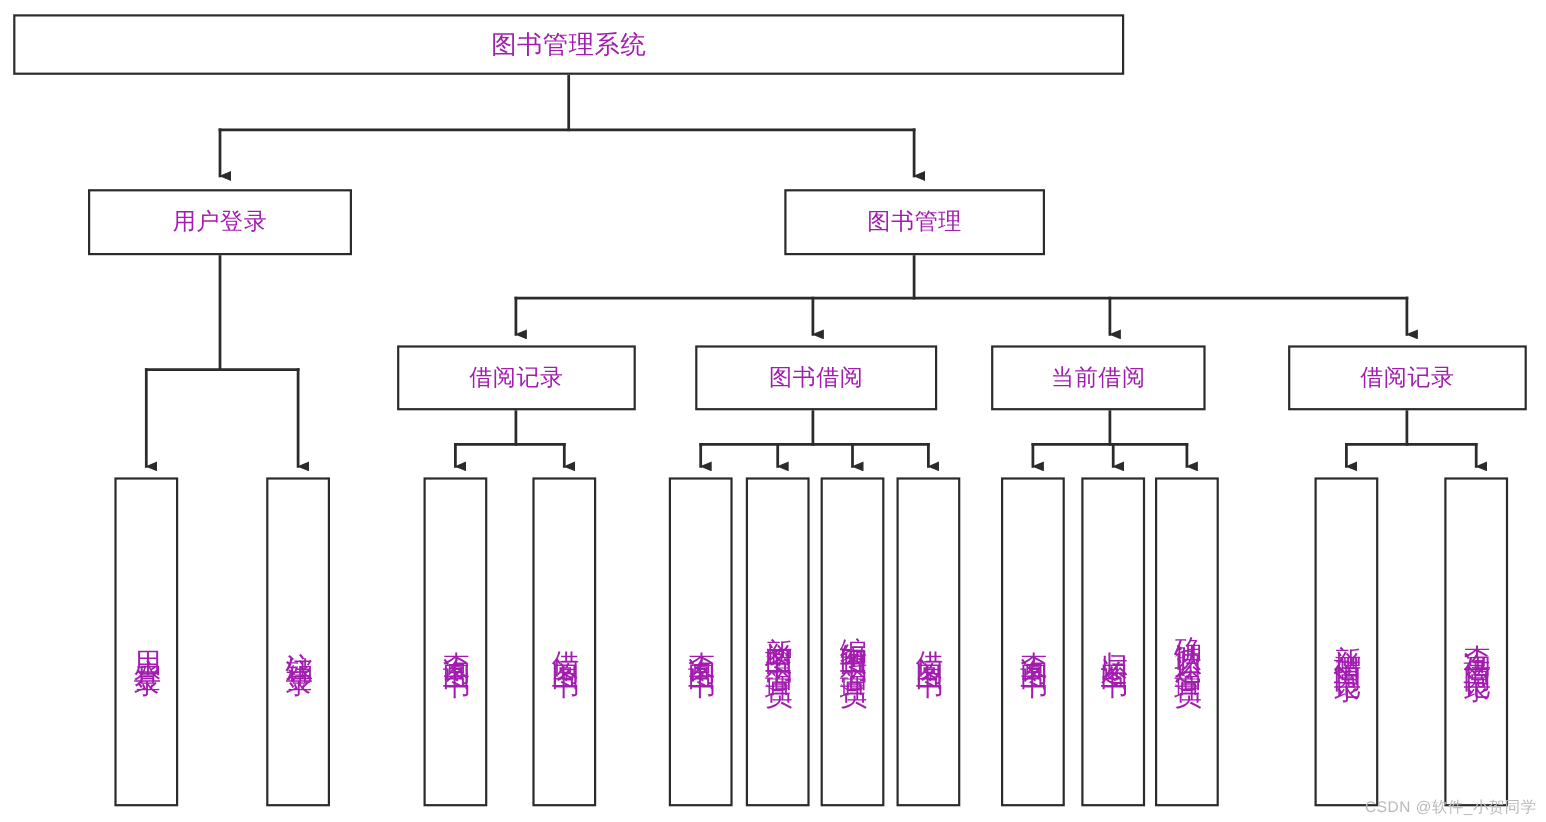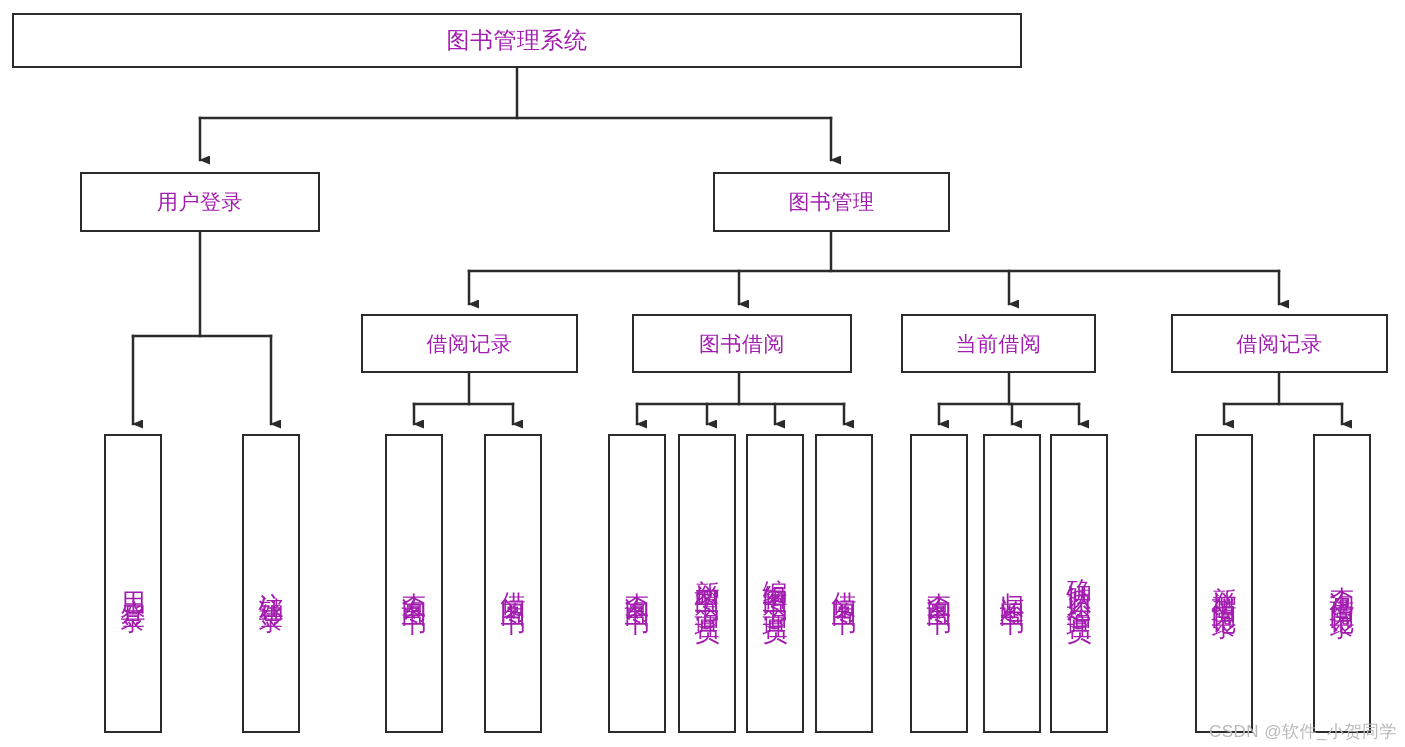--- a/index.html
+++ b/index.html
@@ -110,21 +110,21 @@
   #leaf-query-book-3     { left: 910px; }
   #leaf-return-book      { left: 983px; }
   #leaf-confirm-return   { left: 1050px; }
   #leaf-add-record       { left: 1195px; }
   #leaf-query-record     { left: 1313px; }
 
   #watermark {
     position: absolute;
     right: 8px;
     bottom: 4px;
-    font-size: 17px;
+    font-size: 14px;
     color: #b9b9b9;
     letter-spacing: 0.5px;
     user-select: none;
     white-space: nowrap;
   }
 </style>
 </head>
 <body>
 
 <div id="diagram-canvas">

